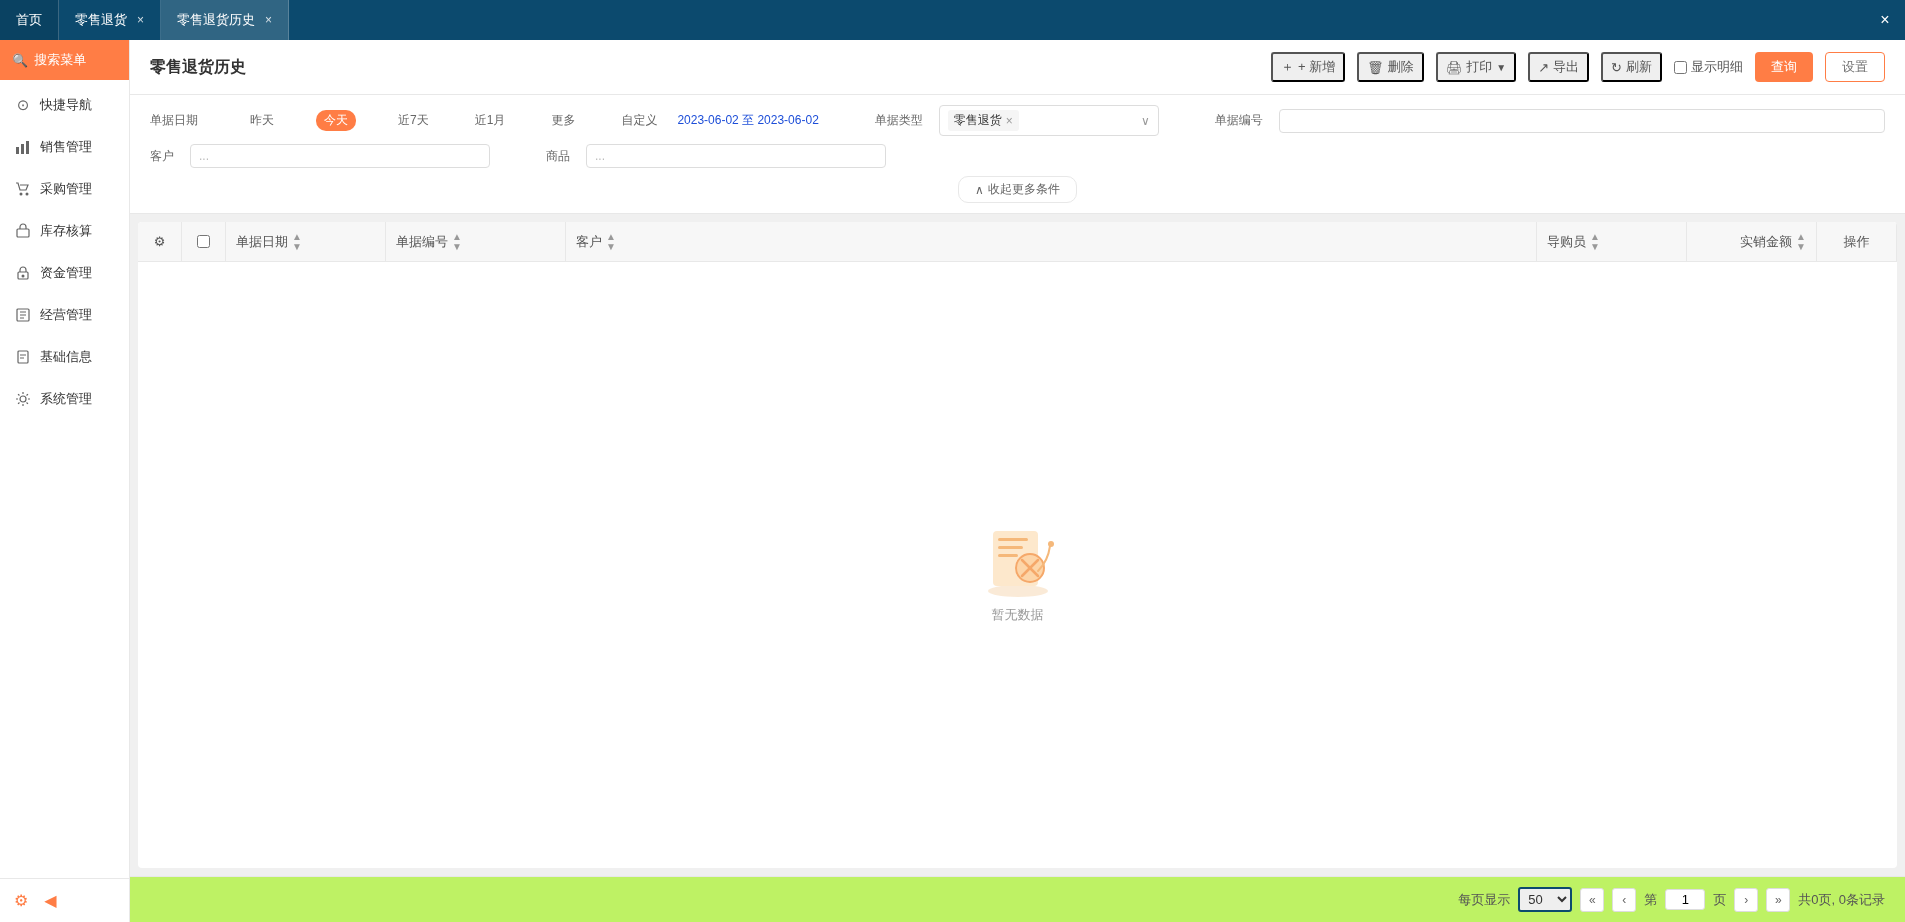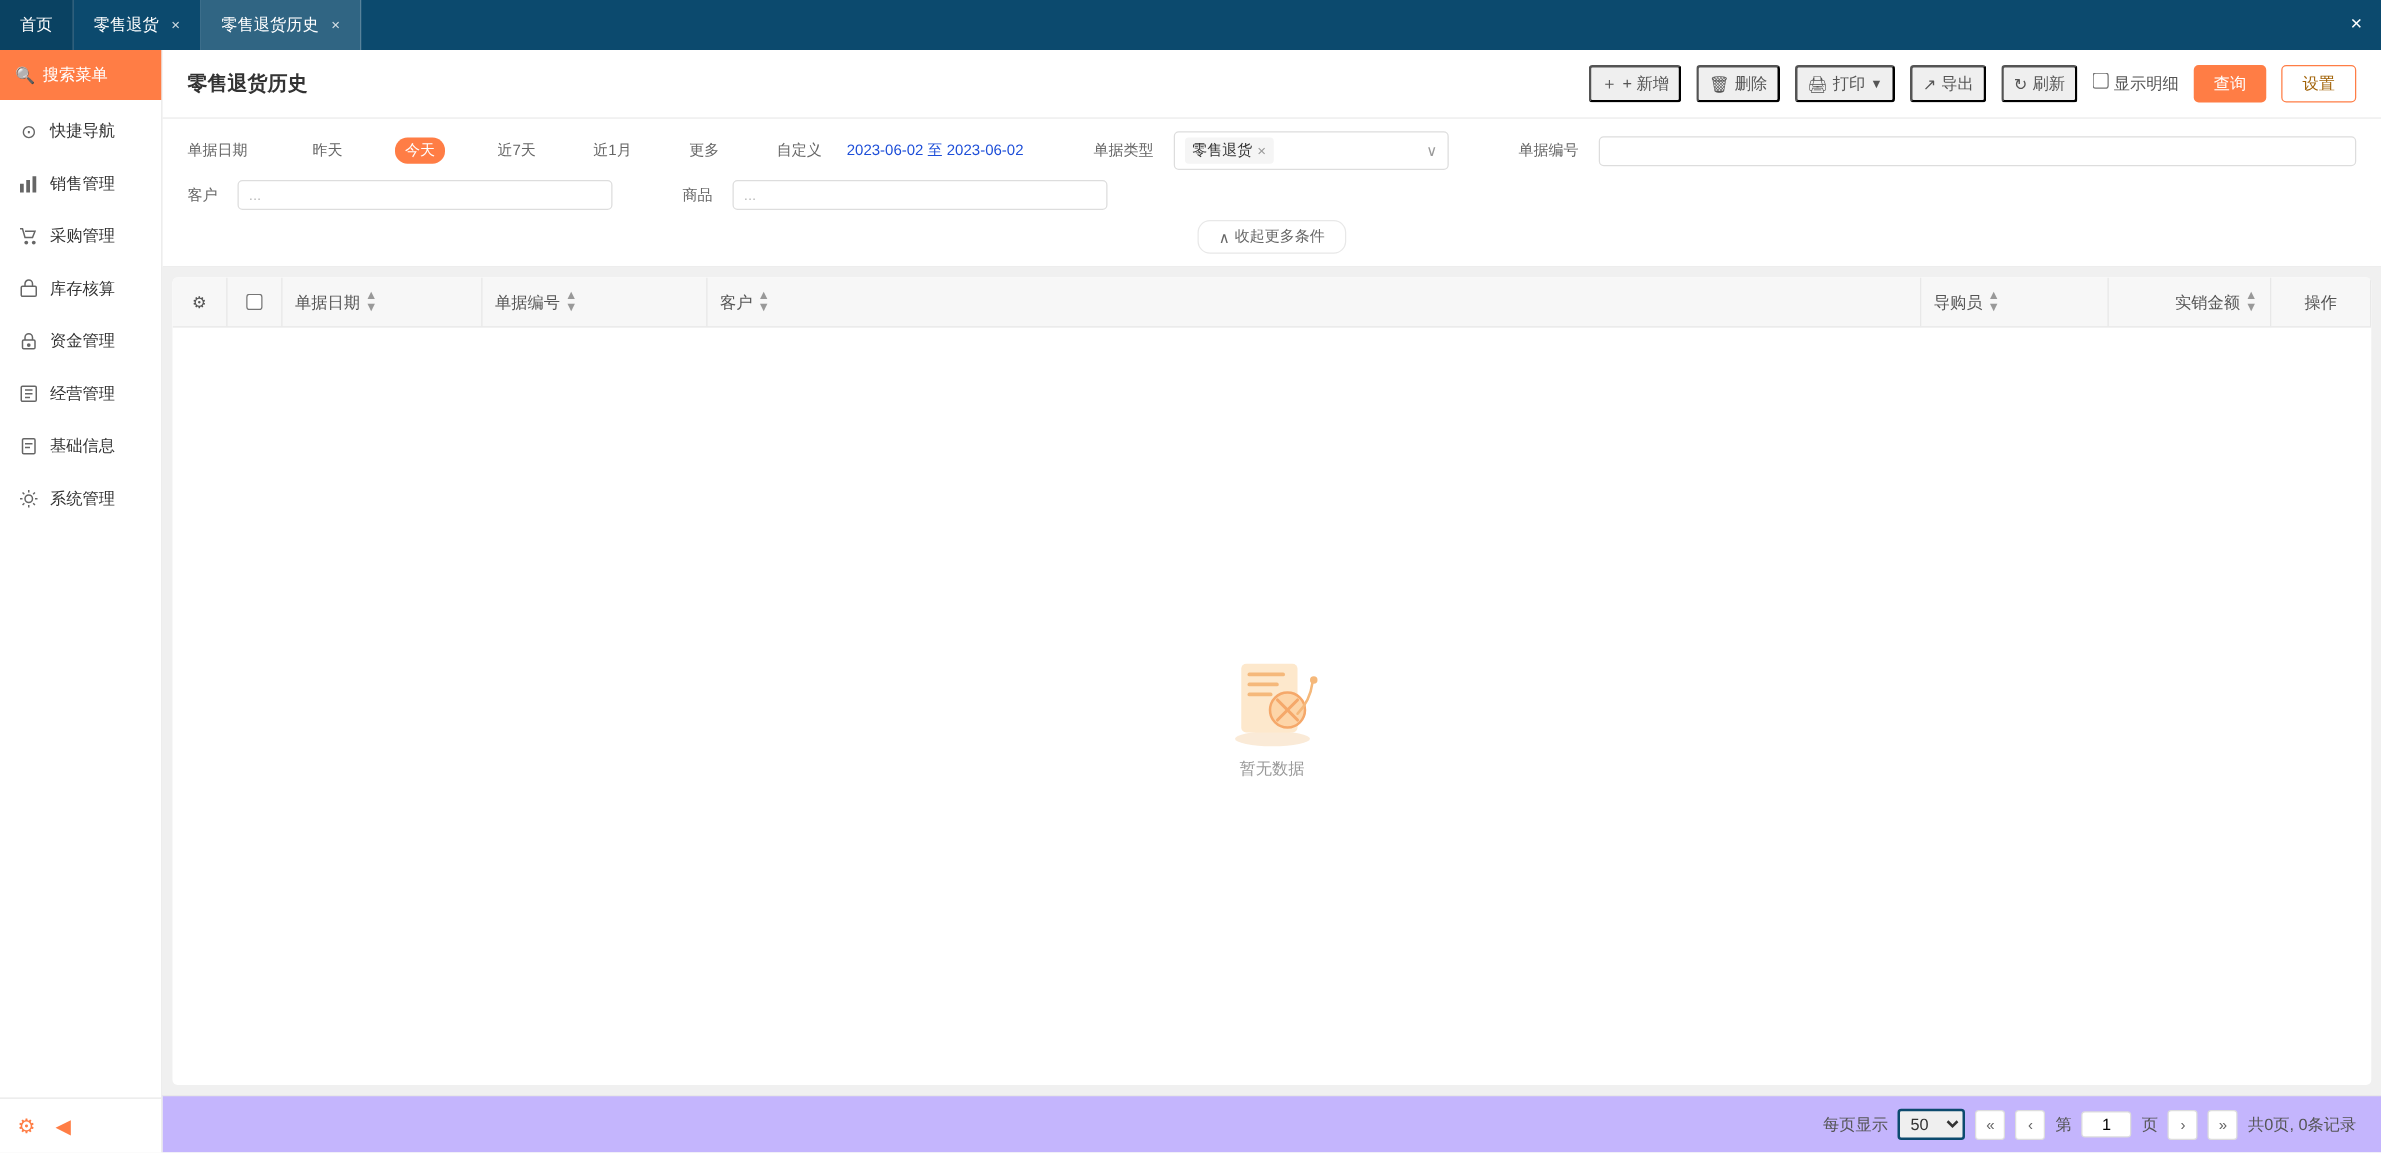--- a/index.html
+++ b/index.html
@@ -159,30 +159,30 @@
       background: #ff7d45;
       color: #fff;
       border: none;
       padding: 6px 16px;
       border-radius: 4px;
       font-size: 13px;
       cursor: pointer;
     }
     .btn-setting {
       background: #fff;
-      color: #a16207;
+      color: #737373;
       border: 1px solid #ff7d45;
       padding: 5px 16px;
       border-radius: 4px;
       font-size: 13px;
       cursor: pointer;
     }
     .checkbox-label {
       display: flex;
-      align-items: flex-start;
+      align-items: center;
       gap: 4px;
       font-size: 13px;
       color: #555;
       cursor: pointer;
     }
 
     
     .filter-area {
       background: #fff;
       padding: 10px 20px;
@@ -332,21 +332,21 @@
       width: 100px;
       height: 100px;
     }
     .empty-text {
       font-size: 13px;
       color: #999;
     }
 
     
     .pagination-bar {
-      background: #c4b5fd;
+      background: #bef264;
       border-top: 1px solid #e8e8e8;
       padding: 10px 20px;
       display: flex;
       align-items: center;
       justify-content: flex-end;
       gap: 8px;
       font-size: 13px;
       color: #555;
       flex-shrink: 0;
     }

